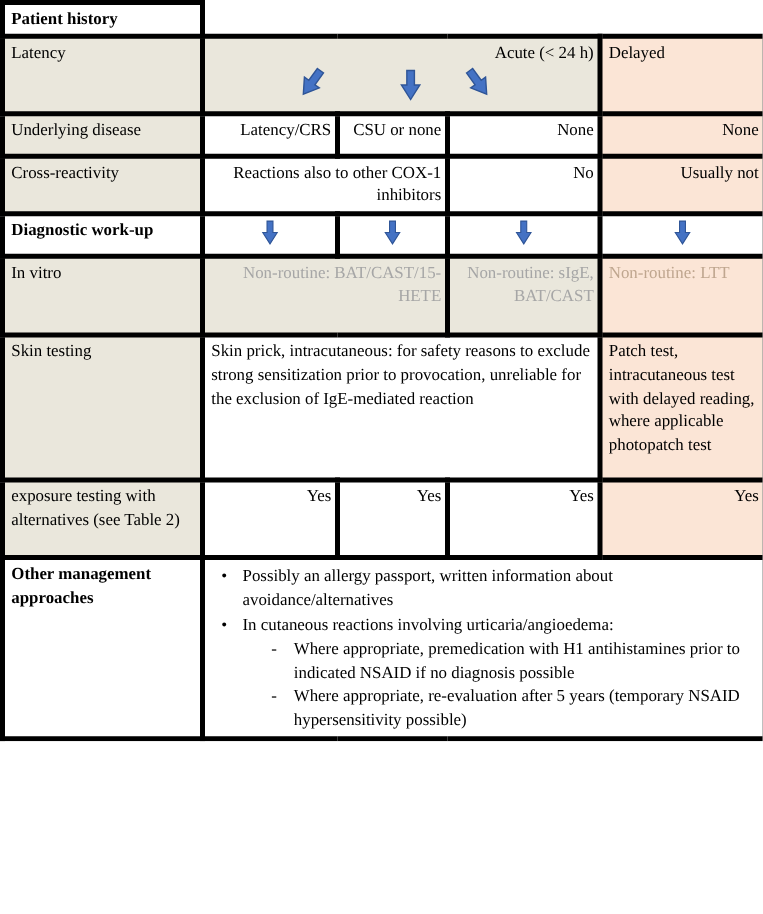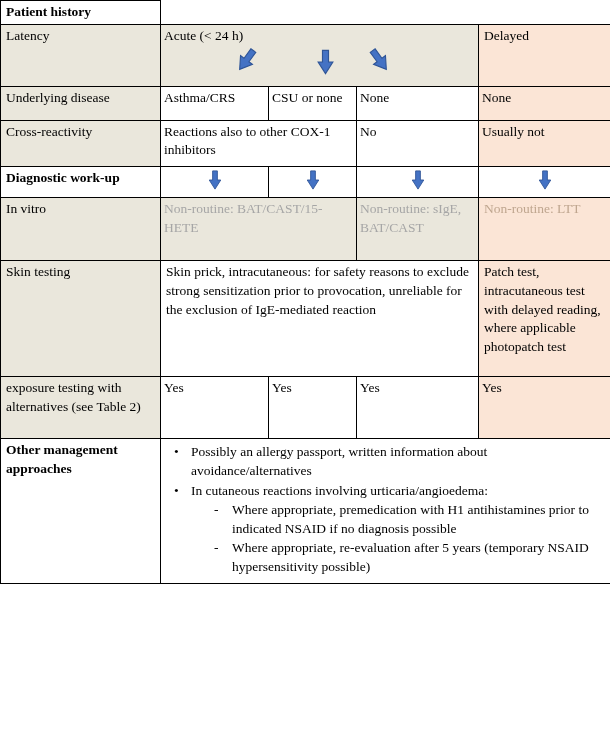--- a/index.html
+++ b/index.html
@@ -9,27 +9,27 @@
     font-size: 13.5px;
     color: #000;
     width: 610px;
   }
   table.main {
     border-collapse: collapse;
     table-layout: fixed;
     width: 610px;
   }
   td {
-    border: 1px solid #000000;
+    border: 4px solid #000000;
     vertical-align: top;
     padding: 2px 3px;
     line-height: 1.38;
   }
   td.lbl { padding-left: 5px; padding-right: 4px; }
-  td.center { text-align: left; }
+  td.center { text-align: right; }
   td.noborder { border: none; background: #fff; }
   .bold { font-weight: bold; }
   .beige { background: var(--beige); }
   .peach { background: var(--peach); }
   .blue  { background: var(--blue); }
   .gray  { color: var(--gray_text); }
   .graywarm { color: var(--gray_warm); }
 
   .r1  { height: 22px; }
   .r2  { height: 62px; }
@@ -106,21 +106,21 @@
               </svg>
         </span>
       </div>
     </td>
     <td class="lbl peach">Delayed</td>
   </tr>
 
 
   <tr class="r4">
     <td class="lbl beige">Underlying disease</td>
-    <td class="center">Asthma/CRS</td>
+    <td class="center">Latency/CRS</td>
     <td class="center">CSU or none</td>
     <td class="center">None</td>
     <td class="center peach">None</td>
   </tr>
 
   <tr class="r5">
     <td class="lbl beige">Cross-reactivity</td>
     <td class="center" colspan="2">Reactions also to other COX-1 inhibitors</td>
     <td class="center">No</td>
     <td class="center peach">Usually not</td>

